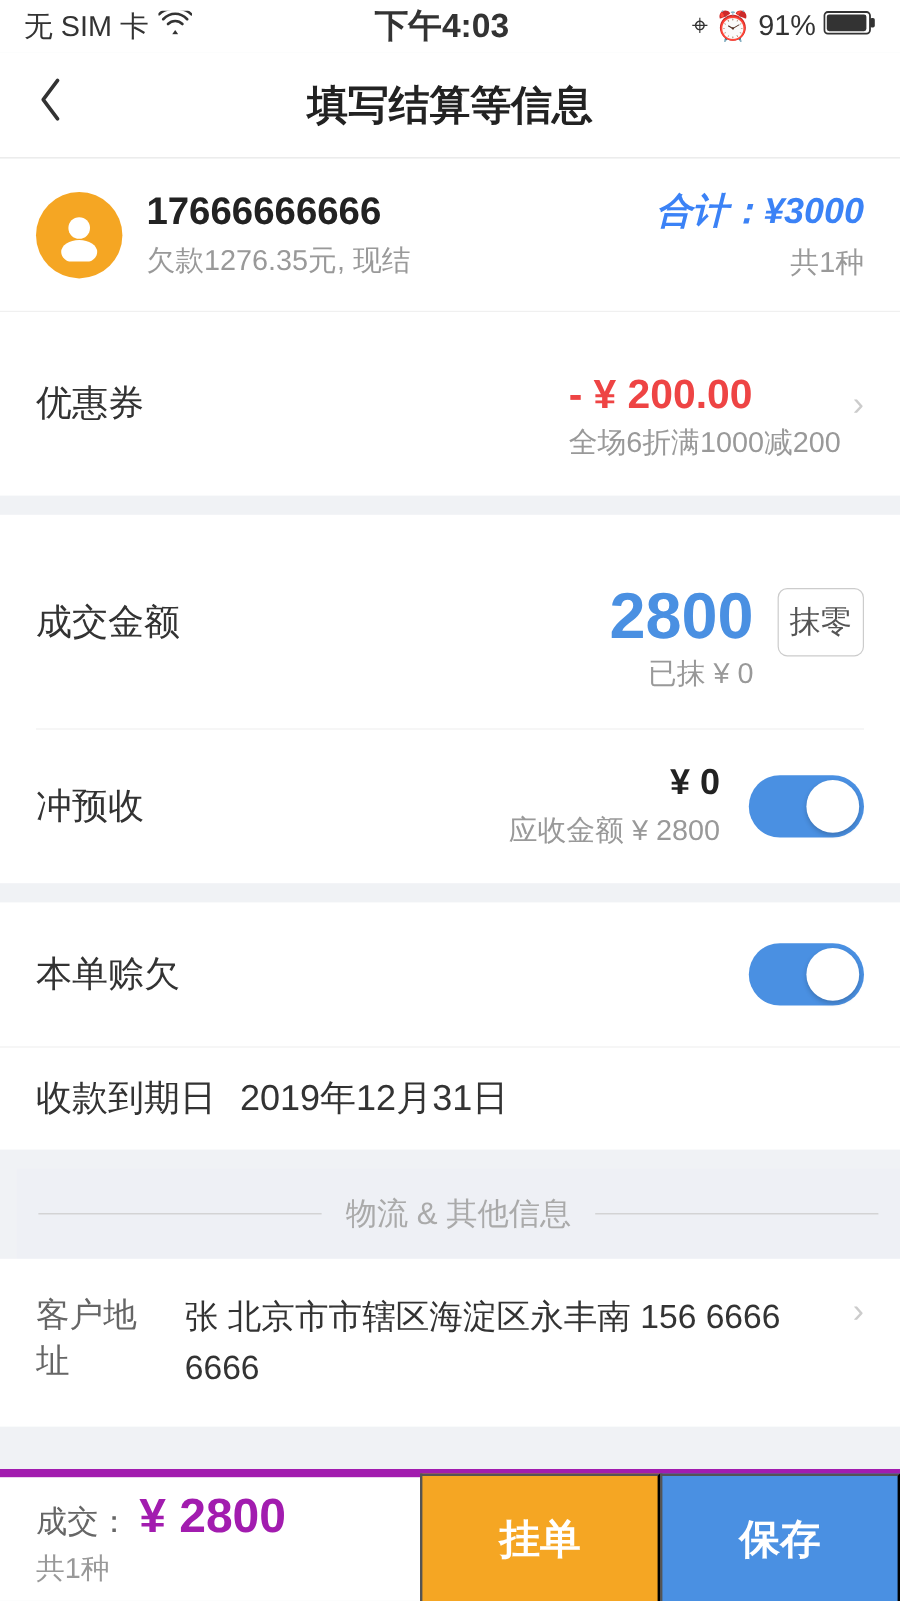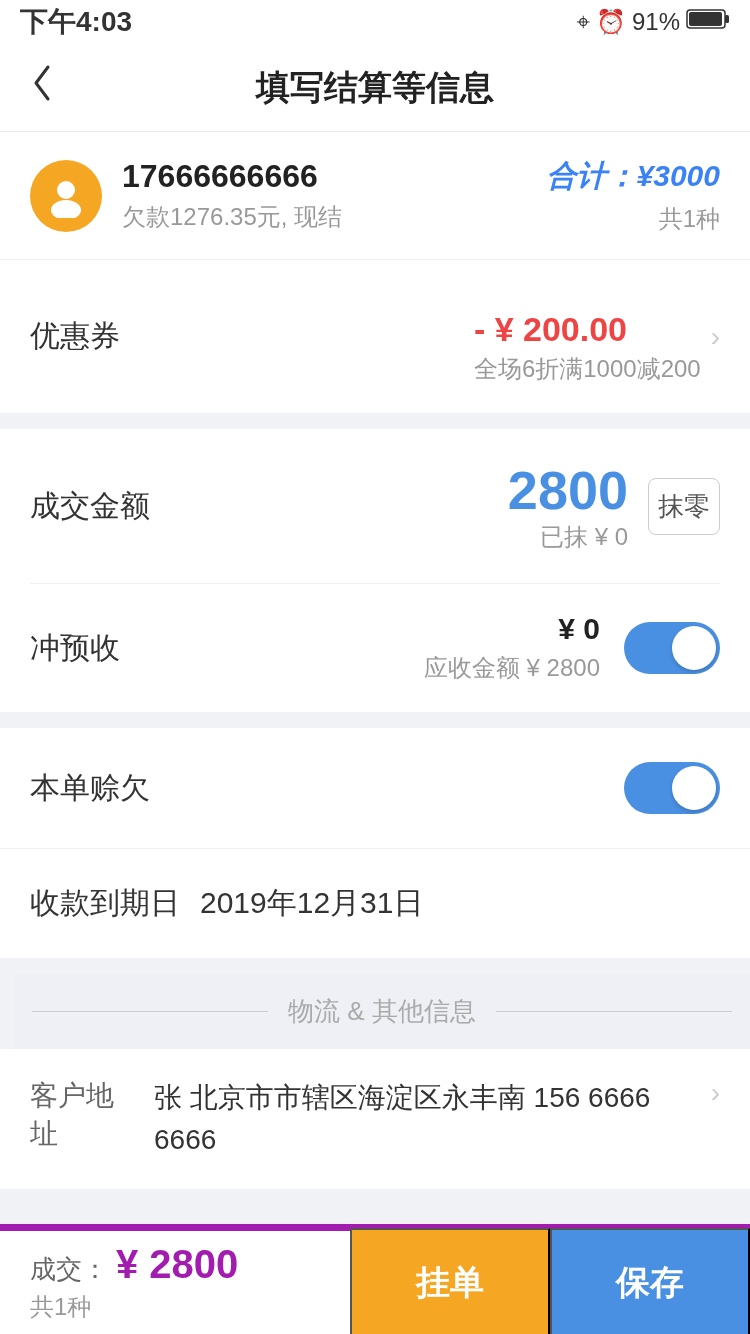--- a/index.html
+++ b/index.html
@@ -105,21 +105,21 @@
       margin-bottom: 16px;
     }
     .deal-row {
       padding: 30px 30px;
       display: flex;
       align-items: center;
       justify-content: space-between;
     }
     .deal-label { font-size: 30px; color: #333; }
     .deal-right { display: flex; align-items: center; gap: 20px; }
-    .deal-amount-val { font-size: 54px; font-weight: 700; color: #4a90e2; }
+    .deal-amount-val { font-size: 54px; font-weight: 700; color: #4a90e2; margin-top: 24px; }
     .round-btn {
       border: 1px solid #ccc;
       border-radius: 8px;
       padding: 10px 9px;
       font-size: 26px;
       color: #555;
       background: #fff;
       cursor: pointer;
     }
     .deal-sub { font-size: 24px; color: #999; text-align: right; }
@@ -166,21 +166,21 @@
     .arrears-row {
       padding: 34px 30px;
       display: flex;
       align-items: center;
       justify-content: space-between;
     }
     .arrears-label { font-size: 30px; color: #333; }
 
     
     .duedate-row {
-      padding: 34px 30px;
+      padding: 22px 30px;
       display: flex;
       align-items: center;
       border-top: 1px solid #f0f0f0;
     }
     .duedate-label { font-size: 30px; color: #333; margin-right: 20px; }
     .duedate-val { font-size: 30px; color: #333; }
 
     
     .logistics-header {
       background: #eef0f5;
@@ -238,20 +238,31 @@
       color: #fff;
       cursor: pointer;
     }
     .btn-hold { background: #f5a623; }
     .btn-save { background: #4a90e2; }
   </style>
 </head>
 <body>
 
 <div class="status-bar">
+  <div class="status-left">
+    <span>无 SIM 卡</span>
+    <span>
+      <svg width="28" height="20" viewBox="0 0 28 20" fill="none">
+        <path d="M14 16l2.5 3.5h-5L14 16z" fill="#333"></path>
+        <path d="M8 11c1.6-1.6 3.7-2.5 6-2.5s4.4.9 6 2.5" stroke="#333" stroke-width="2.2" fill="none" stroke-linecap="round"></path>
+        <path d="M4 7C6.7 4.3 10.2 2.5 14 2.5s7.3 1.8 10 4.5" stroke="#333" stroke-width="2.2" fill="none" stroke-linecap="round"></path>
+        <path d="M0.5 3C3.8-.3 8.6-2 14-2s10.2 1.7 13.5 5" stroke="#333" stroke-width="2.2" fill="none" stroke-linecap="round"></path>
+      </svg>
+    </span>
+  </div>
   <div class="status-center">下午4:03</div>
   <div class="status-right">
     <span>⌖</span>
     <span>⏰</span>
     <span>91%</span>
     <span>
       <svg width="44" height="22" viewBox="0 0 44 22">
         <rect x="1" y="2" width="38" height="18" rx="3" stroke="#333" stroke-width="1.5" fill="none"></rect>
         <rect x="39" y="7" width="4" height="8" rx="1.5" fill="#333"></rect>
         <rect x="3" y="4" width="33" height="14" rx="2" fill="#333"></rect>

